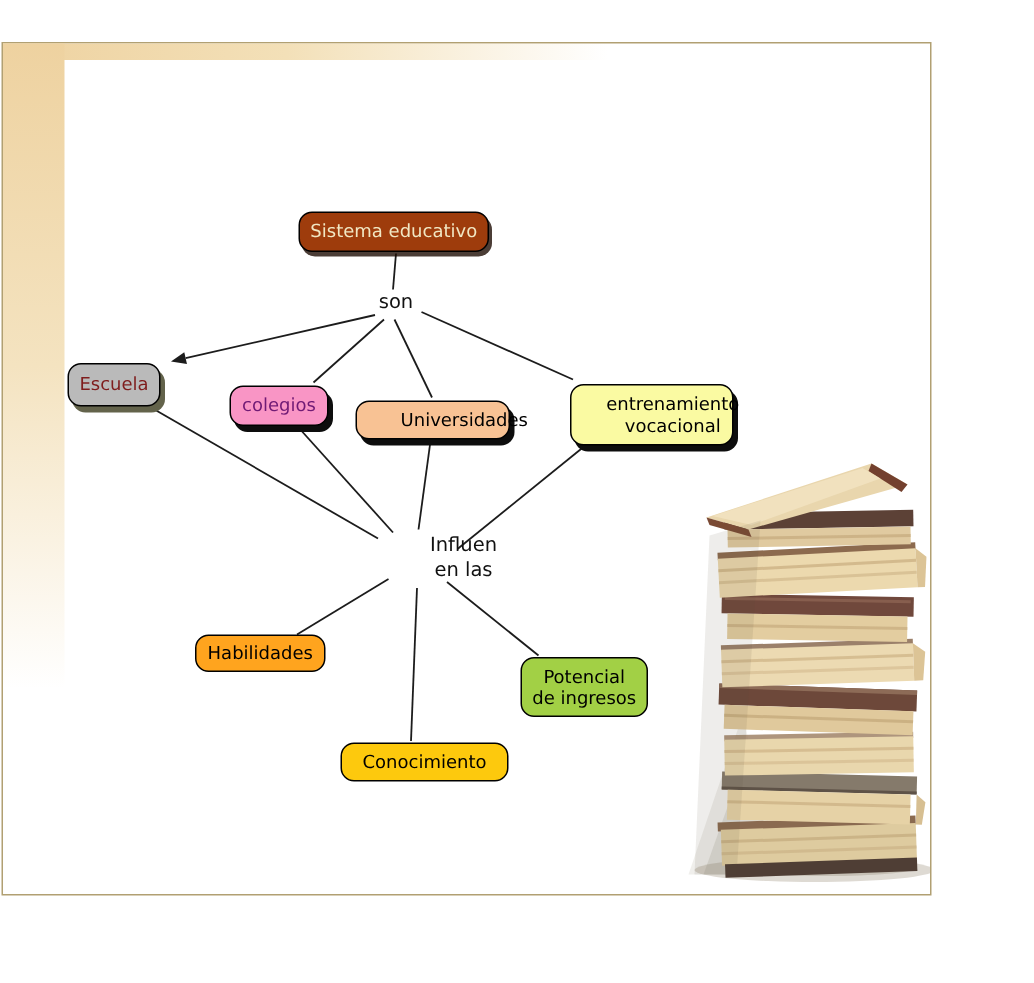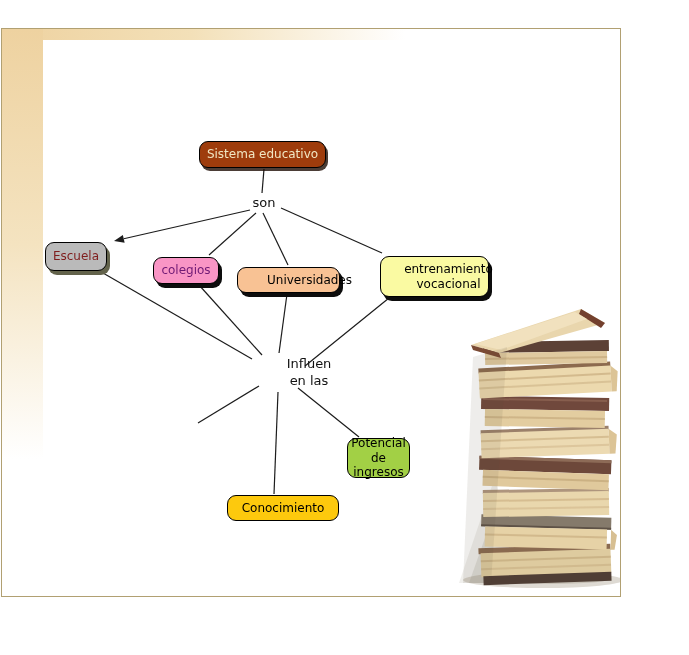--- a/index.html
+++ b/index.html
@@ -72,21 +72,22 @@
       <line x1="298" y1="388" x2="359" y2="437" stroke="#1c1c1c" stroke-width="1.2"></line>
     </svg>
 
   <div id="cmap-nodes">
       <div class="node shadow-maroon" style="left: 199px; top: 141px; width: 127px; height: 27px; background: rgb(158, 60, 12); color: rgb(241, 231, 195);">Sistema educativo</div>
       <div class="node shadow-olive" style="left: 45px; top: 242px; width: 62px; height: 29px; background: rgb(186, 186, 186); color: #7f1d1d;">Escuela</div>
       <div class="node shadow-black" style="left: 153px; top: 257px; width: 66px; height: 27px; background: rgb(249, 149, 197); color: #701a75;">colegios</div>
       <div class="node shadow-black" style="left: 237px; top: 267px; width: 103px; height: 26px; background: rgb(248, 194, 148); color: rgb(0, 0, 0); padding-left: 42px;">Universidades</div>
       <div class="node shadow-black" style="left: 380px; top: 256px; width: 109px; height: 41px; background: rgb(250, 250, 162); color: rgb(0, 0, 0); padding-left: 28px;">entrenamiento
 vocacional</div>
-      <div class="node shadow-none" style="left: 347px; top: 438px; width: 63px; height: 40px; background: rgb(162, 208, 69); color: rgb(0, 0, 0);">Potencial
+      <div class="node shadow-none" style="left: 130px; top: 423px; width: 87px; height: 25px; background: rgb(255, 164, 30); color: rgb(0, 0, 0);">Habilidades</div>
+      <div class="node shadow-none" style="left: 347px; top: 438px; width: 85px; height: 40px; background: rgb(162, 208, 69); color: rgb(0, 0, 0);">Potencial
 de ingresos</div>
       <div class="node shadow-none" style="left: 227px; top: 495px; width: 112px; height: 26px; background: rgb(253, 201, 13); color: rgb(0, 0, 0);">Conocimiento</div>
       <div class="map-label" style="left: 264px; top: 203px;">son</div>
       <div class="map-label" style="left: 281px; top: 373px; margin-left: 28px;">Influen
 en las</div>
     </div>
 
   <svg class="books" viewBox="0 0 165 295" xmlns="http://www.w3.org/2000/svg" aria-hidden="true">
 
     <ellipse cx="88" cy="283" rx="80" ry="8" fill="#c2bbae" opacity="0.55"></ellipse>

